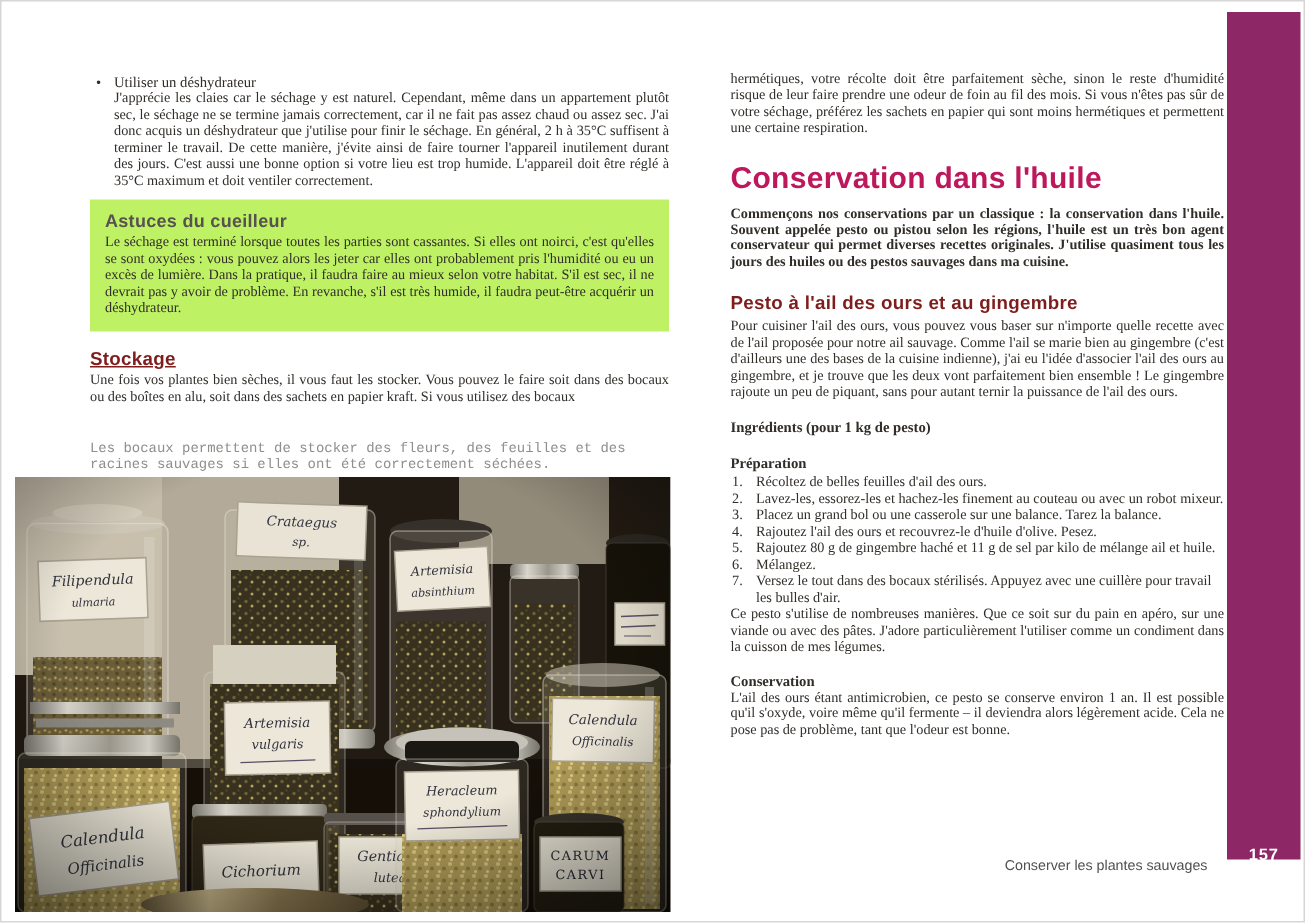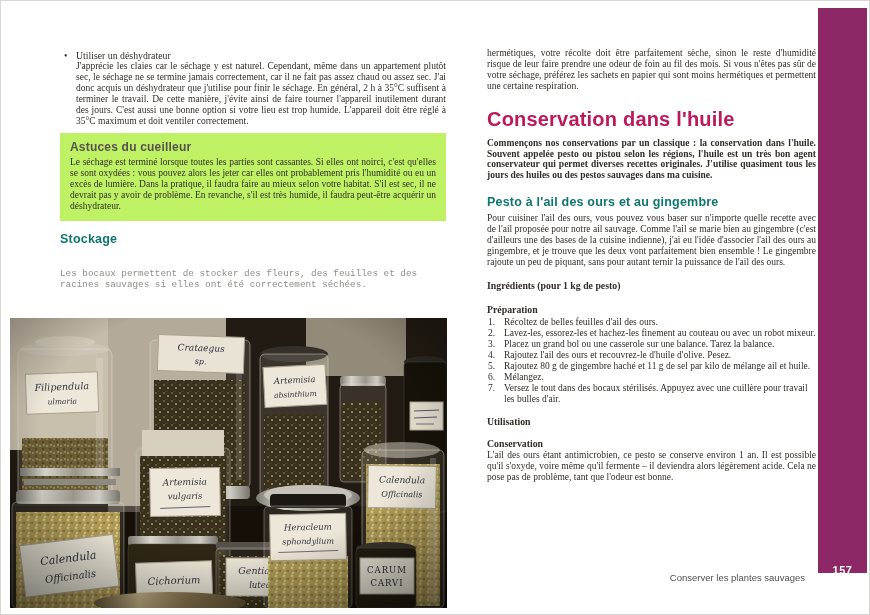--- a/index.html
+++ b/index.html
@@ -3,29 +3,29 @@
 <meta charset="utf-8">
 <style>
   html,body{margin:0;padding:0;background:#eceae8;}
   .spread{
     position:relative;width:870px;height:615px;background:#ffffff;
     box-shadow:inset 0 0 0 1px #d8d6d4;overflow:hidden;
     font-family:"Liberation Serif",serif;color:#312d29;
   }
   
   .serif-p{font-size:9.5px;line-height:10.9px;text-align:justify;}
-  .sans-h{font-family:"Liberation Sans",sans-serif;font-weight:bold;color:#0f766e;}
+  .sans-h{font-family:"Liberation Sans",sans-serif;font-weight:bold;color:#7f1d1d;}
   
   .col-left{position:absolute;left:60px;top:50px;width:386px;}
   .bullet-row{position:relative;padding-left:16px;font-size:9.8px;line-height:11px;}
   .bullet-row .dot{position:absolute;left:4px;top:0;}
   .indent-p{padding-left:16px;}
   .tip-box{margin-top:7px;background:#bef264;padding:7px 10px 9px 10px;}
   .tip-title{font-family:"Liberation Sans",sans-serif;font-weight:bold;font-size:12px;color:#585151;letter-spacing:.2px;margin-bottom:3px;}
-  .h2-stockage{font-size:12.5px;margin:11px 0 3px 0;letter-spacing:.2px;}
+  .h2-stockage{font-size:12.5px;margin:11px 0 3px 0;letter-spacing:.2px;text-decoration:underline;}
   .caption{font-family:Liberation Mono, monospace;font-size:9.3px;line-height:11px;color:#8f8e8b;margin-top:22px;}
   
   .photo{position:absolute;left:10px;top:318px;width:437px;height:290px;}
   .photo svg{display:block;}
   .lbl{font-family:"DejaVu Serif",serif;font-style:italic;fill:#33333f;}
   .lbl-caps{font-family:"DejaVu Serif",serif;fill:#2c2c38;letter-spacing:1px;}
   
   .col-right{position:absolute;left:487px;top:48px;width:329px;}
   .h1-chapter{font-family:"Liberation Sans",sans-serif;font-weight:bold;font-size:20px;line-height:22px;color:#be185d;letter-spacing:.2px;margin:16px 0 0 0;}
   .lead{margin-top:8px;font-weight:bold;}
@@ -56,20 +56,21 @@
       <span>Utiliser un déshydrateur</span>
     </div>
     <div class="serif-p indent-p">J'apprécie les claies car le séchage y est naturel. Cependant, même dans un appartement plutôt sec, le séchage ne se termine jamais correctement, car il ne fait pas assez chaud ou assez sec. J'ai donc acquis un déshydrateur que j'utilise pour finir le séchage. En général, 2 h à 35°C suffisent à terminer le travail. De cette manière, j'évite ainsi de faire tourner l'appareil inutilement durant des jours. C'est aussi une bonne option si votre lieu est trop humide. L'appareil doit être réglé à 35°C maximum et doit ventiler correctement.</div>
 
     <div class="tip-box">
       <div class="tip-title">Astuces du cueilleur</div>
       <div class="serif-p">Le séchage est terminé lorsque toutes les parties sont cassantes. Si elles ont noirci, c'est qu'elles se sont oxydées : vous pouvez alors les jeter car elles ont probablement pris l'humidité ou eu un excès de lumière. Dans la pratique, il faudra faire au mieux selon votre habitat. S'il est sec, il ne devrait pas y avoir de problème. En revanche, s'il est très humide, il faudra peut-être acquérir un déshydrateur.</div>
     </div>
 
     <div class="sans-h h2-stockage">Stockage</div>
+    <div class="serif-p">Une fois vos plantes bien sèches, il vous faut les stocker. Vous pouvez le faire soit dans des bocaux ou des boîtes en alu, soit dans des sachets en papier kraft. Si vous utilisez des bocaux</div>
 
     <div class="caption">Les bocaux permettent de stocker des fleurs, des feuilles et des racines sauvages si elles ont été correctement séchées.</div>
   </div>
 
   <div class="photo">
     <svg width="437" height="290" viewBox="0 0 437 290">
       <defs>
         <radialGradient id="vig" cx="50%" cy="38%" r="78%">
           <stop offset="55%" stop-color="#000" stop-opacity="0"></stop>
           <stop offset="100%" stop-color="#000" stop-opacity="0.5"></stop>
@@ -273,21 +274,21 @@
     <ol class="steps">
       <li>Récoltez de belles feuilles d'ail des ours.</li>
       <li>Lavez-les, essorez-les et hachez-les finement au couteau ou avec un robot mixeur.</li>
       <li>Placez un grand bol ou une casserole sur une balance. Tarez la balance.</li>
       <li>Rajoutez l'ail des ours et recouvrez-le d'huile d'olive. Pesez.</li>
       <li>Rajoutez 80 g de gingembre haché et 11 g de sel par kilo de mélange ail et huile.</li>
       <li>Mélangez.</li>
       <li>Versez le tout dans des bocaux stérilisés. Appuyez avec une cuillère pour travail les bulles d'air.</li>
     </ol>
 
-    <div class="mini-h" style="margin-top:11px;">Utilisation</div>
+    <div class="serif-p">Ce pesto s'utilise de nombreuses manières. Que ce soit sur du pain en apéro, sur une viande ou avec des pâtes. J'adore particulièrement l'utiliser comme un condiment dans la cuisson de mes légumes.</div>
 
     <div class="mini-h" style="margin-top:11px;">Conservation</div>
     <div class="serif-p">L'ail des ours étant antimicrobien, ce pesto se conserve environ 1 an. Il est possible qu'il s'oxyde, voire même qu'il fermente – il deviendra alors légèrement acide. Cela ne pose pas de problème, tant que l'odeur est bonne.</div>
   </div>
 
   <div class="running-title">Conserver les plantes sauvages</div>
 
   <div class="band">
     <div class="pagenum">157</div>
   </div>

